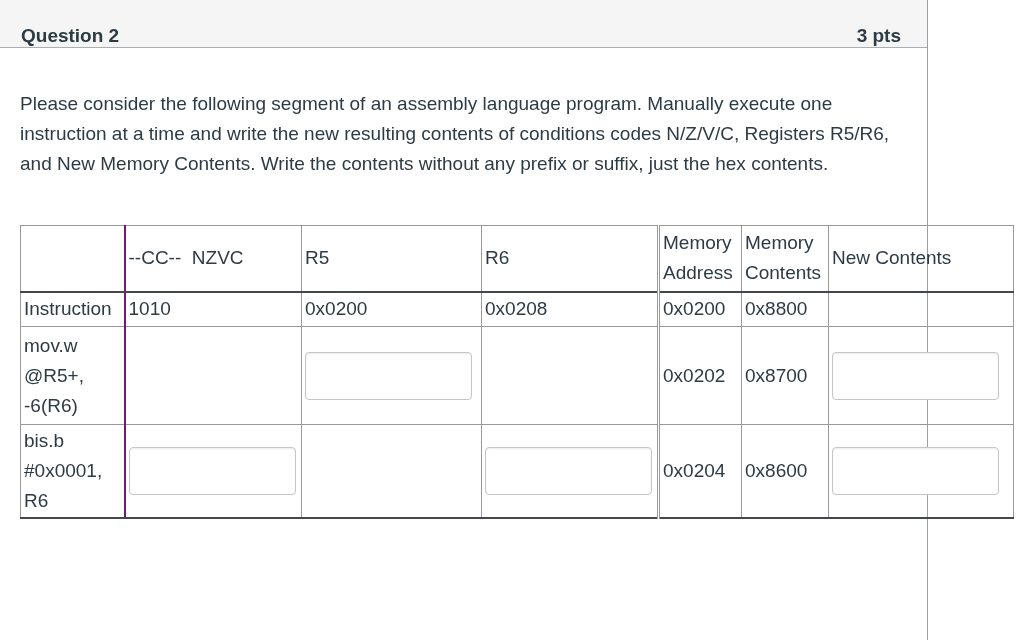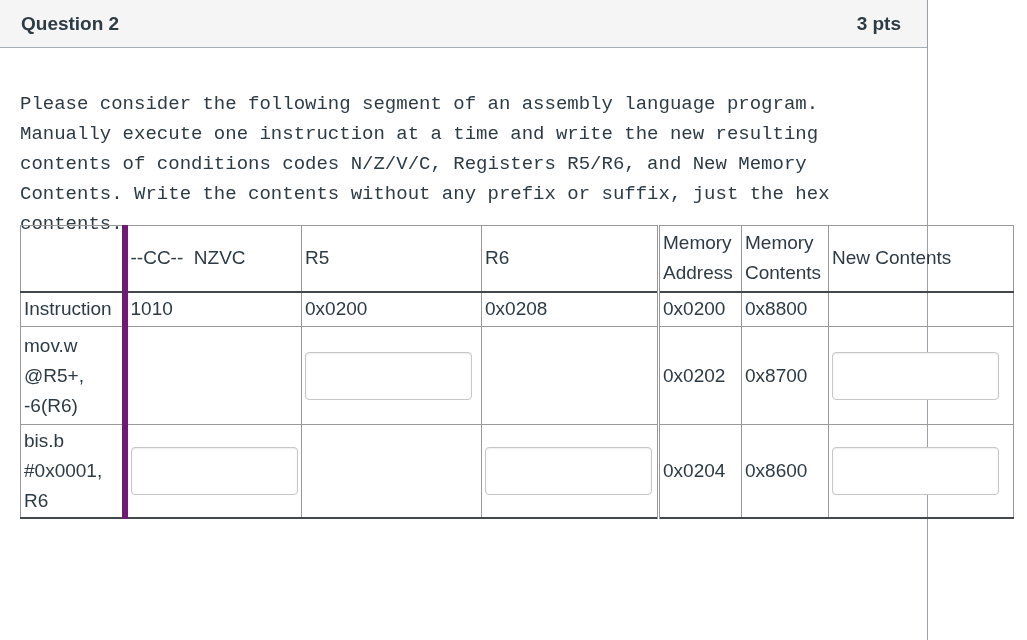--- a/index.html
+++ b/index.html
@@ -6,53 +6,53 @@
   body{
     width:1027px;height:640px;position:relative;overflow:hidden;
     background:#ffffff;
     font-family:"Liberation Sans", sans-serif;
     color:#2D3B45;
   }
   
   .q-header{
     position:absolute;top:0;left:0;width:927px;height:48px;
     background:#F5F5F5;border-bottom:1px solid #a9aeb2;
-    display:flex;align-items:center;justify-content:space-between;
+    display:flex;align-items:flex-end;justify-content:space-between;
     padding:0 26px 0 21px;box-sizing:border-box;
   }
   .q-title{font-size:19px;font-weight:bold;}
   .q-points{font-size:19px;font-weight:bold;}
   
   .panel-right-border{
     position:absolute;left:927px;top:0;width:1px;height:640px;
     background:#9aa0a6;
   }
   
   .prompt{
     position:absolute;left:20px;top:89px;width:872px;
-    font-size:19px;line-height:30px;font-family:Liberation Mono, monospace;
+    font-size:19px;line-height:30px;
   }
   
   .tbl-wrap{position:absolute;left:20px;top:225px;}
   table.answers{
     border-collapse:collapse;table-layout:fixed;
     font-size:19px;line-height:30px;color:#2D3B45;
   }
   table.answers th, table.answers td{
     border:1px solid #999;
     padding:1px 3px;
     vertical-align:middle;
     text-align:left;
     font-weight:normal;
     overflow:hidden;
   }
   table.answers th{white-space:pre-wrap;}
   
   table.answers tr.hdr th{border-bottom:2px solid #44484c;}
-  table.answers .c-instr{border-right:6px solid #701a75;}
+  table.answers .c-instr{border-right:2px solid #701a75;}
   table.answers tr:last-child td{border-bottom:2px solid #44484c;}
   
   table.answers .c-addr{border-left:3px double #999;}
   
   .ans-input{
     display:block;width:167px;height:48px;box-sizing:border-box;
     border:1px solid #c6c6c6;border-radius:4px;background:#ffffff;
     box-shadow:inset 0 1px 2px rgba(0,0,0,0.08);
     font-family:"Liberation Sans", sans-serif;font-size:17px;color:#2D3B45;
     padding:2px 6px;margin:0;

